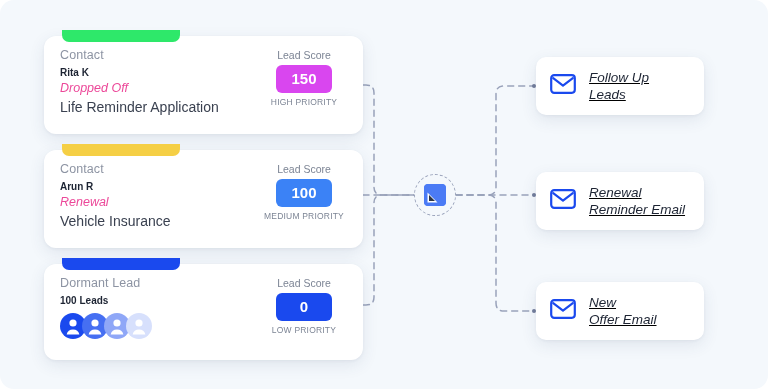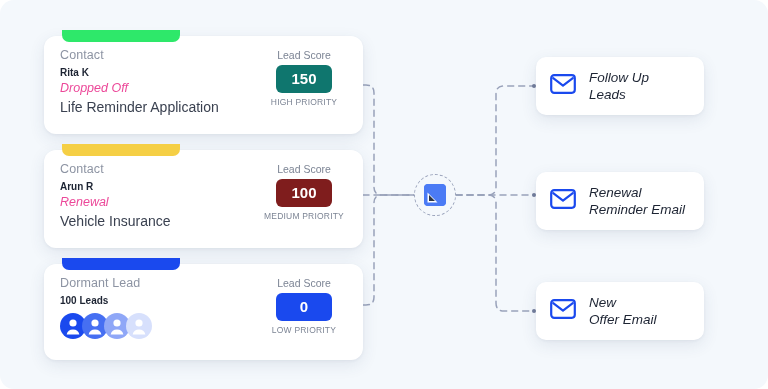--- a/index.html
+++ b/index.html
@@ -68,22 +68,22 @@
   }
   .score-label{
     font-size:10.5px;color:#7c8494;margin-bottom:4px;line-height:1;
   }
   .score-chip{
     display:block;margin:0 auto;
     width:56px;height:28px;line-height:28px;
     border-radius:6px;
     font-size:15px;font-weight:bold;color:#ffffff;
   }
-  .chip-red{background:#0f766e;}
-  .chip-yellow{background:#7f1d1d;}
+  .chip-red{background:#d946ef;}
+  .chip-yellow{background:#3b82f6;}
   .chip-blue{background:#1a49ee;}
   .score-prio{
     font-size:8.5px;color:#7c8494;margin-top:5px;
     letter-spacing:.2px;line-height:1;
   }
 
   
   .avatars{position:relative;height:26px;margin-top:7px;}
   .av{
     position:absolute;top:0;width:26px;height:26px;border-radius:50%;
@@ -106,21 +106,21 @@
   }
   #hub-icon svg{display:block;}
 
   
   .mail-card{
     position:absolute;
     left:536px;width:168px;height:58px;
     background:#ffffff;border-radius:10px;
     box-shadow:0 5px 16px rgba(45,65,110,.10), 0 1px 3px rgba(45,65,110,.06);
     display:flex;align-items:center;
-    box-sizing:border-box;padding:0 14px;
+    box-sizing:border-box;padding:0 14px;text-decoration:underline;
   }
   .mail-card.m1{top:57px;}
   .mail-card.m2{top:172px;}
   .mail-card.m3{top:282px;}
   .mail-icon{flex:0 0 auto;margin-right:13px;display:block;}
   .mail-text{
     font-size:13.5px;font-style:italic;color:#1d2433;
     line-height:1.28;
   }
 </style>

